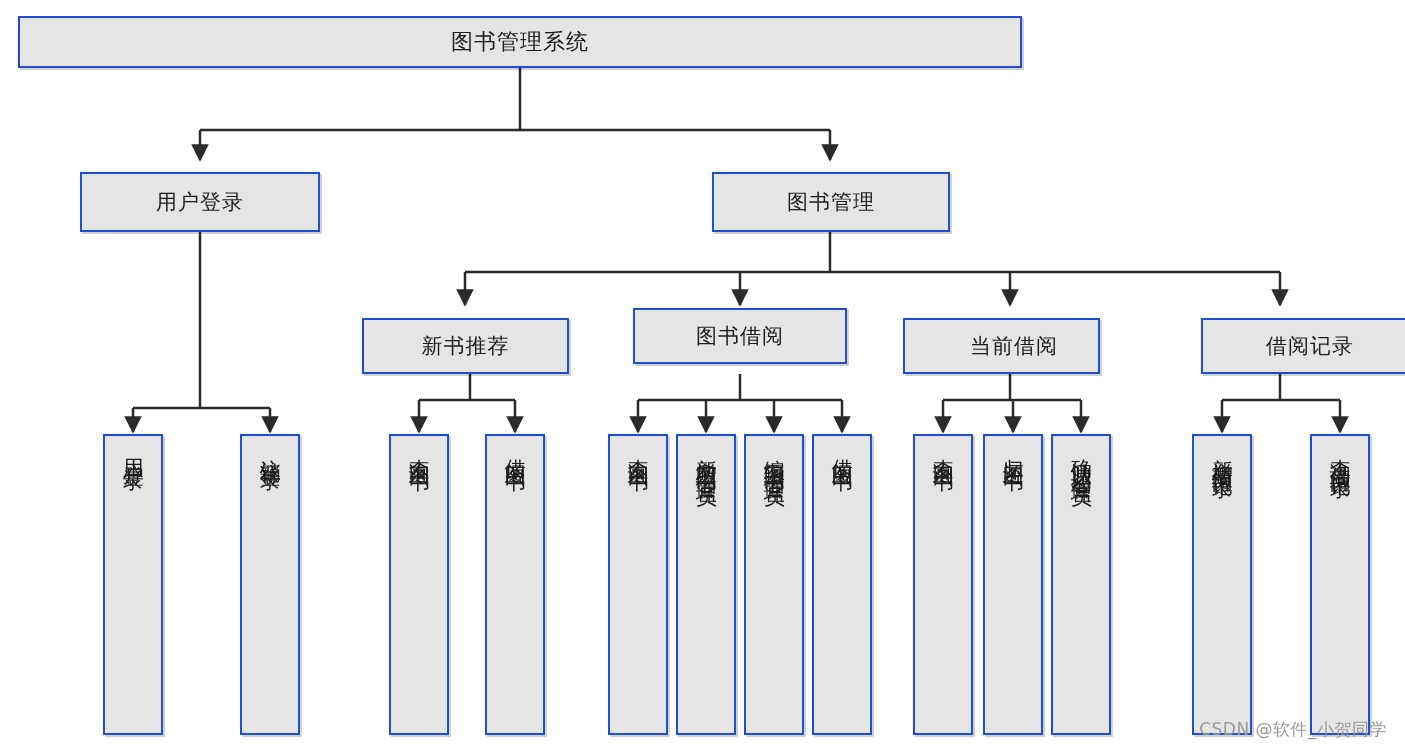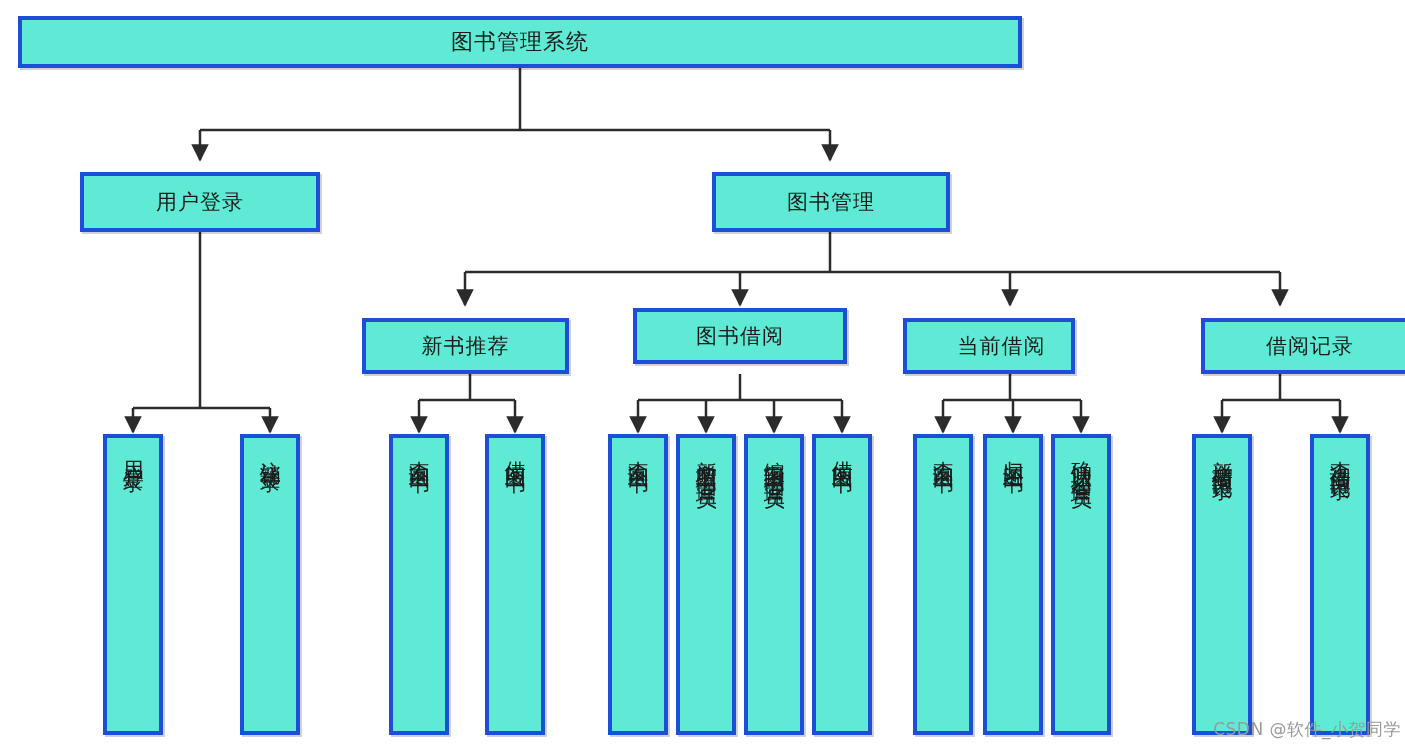--- a/index.html
+++ b/index.html
@@ -22,22 +22,22 @@
     position: absolute;
     left: 0;
     top: 0;
     width: 1405px;
     height: 747px;
     pointer-events: none;
   }
   .node {
     position: absolute;
     box-sizing: border-box;
-    border: 4px solid #1d4ed8;
-    background: #5eead4;
+    border: 2px solid #1d4ed8;
+    background: #e5e5e5;
     display: flex;
     align-items: center;
     justify-content: center;
     box-shadow: 2px 2px 0 rgba(0,0,0,0.18);
     color: #1b1b1b;
   }
   .node .label {
     font-size: 21px;
     line-height: 1.15;
     letter-spacing: 1px;
@@ -52,21 +52,21 @@
   .node.vertical .label {
     writing-mode: vertical-rl;
     text-orientation: upright;
     font-size: 21px;
     line-height: 1.08;
     letter-spacing: 4px;
     white-space: nowrap;
   }
   .watermark {
     position: absolute;
-    right: 4px;
+    right: 18px;
     bottom: 6px;
     font-size: 17px;
     color: #9a9a9a;
     letter-spacing: 0.5px;
     white-space: nowrap;
     pointer-events: none;
   }
 </style>
 </head>
 <body>
@@ -133,21 +133,21 @@
   <div class="node" style="left:712px; top:172px; width:238px; height:60px;">
     <span class="label">图书管理</span>
   </div>
 
   <div class="node" style="left:362px; top:318px; width:207px; height:56px;">
     <span class="label">新书推荐</span>
   </div>
   <div class="node" style="left:633px; top:308px; width:214px; height:56px;">
     <span class="label">图书借阅</span>
   </div>
-  <div class="node" style="left:903px; top:318px; width:172px; height:56px;padding-left:25px;">
+  <div class="node" style="left:903px; top:318px; width:197px; height:56px;padding-left:25px;">
     <span class="label">当前借阅</span>
   </div>
   <div class="node" style="left:1171px; top:318px; width:218px; height:56px;margin-left:30px;">
     <span class="label">借阅记录</span>
   </div>
 
   <div class="node vertical" style="left:103px; top:434px; width:60px; height:301px;">
     <span class="label">用户登录</span>
   </div>
   <div class="node vertical" style="left:240px; top:434px; width:60px; height:301px;">

